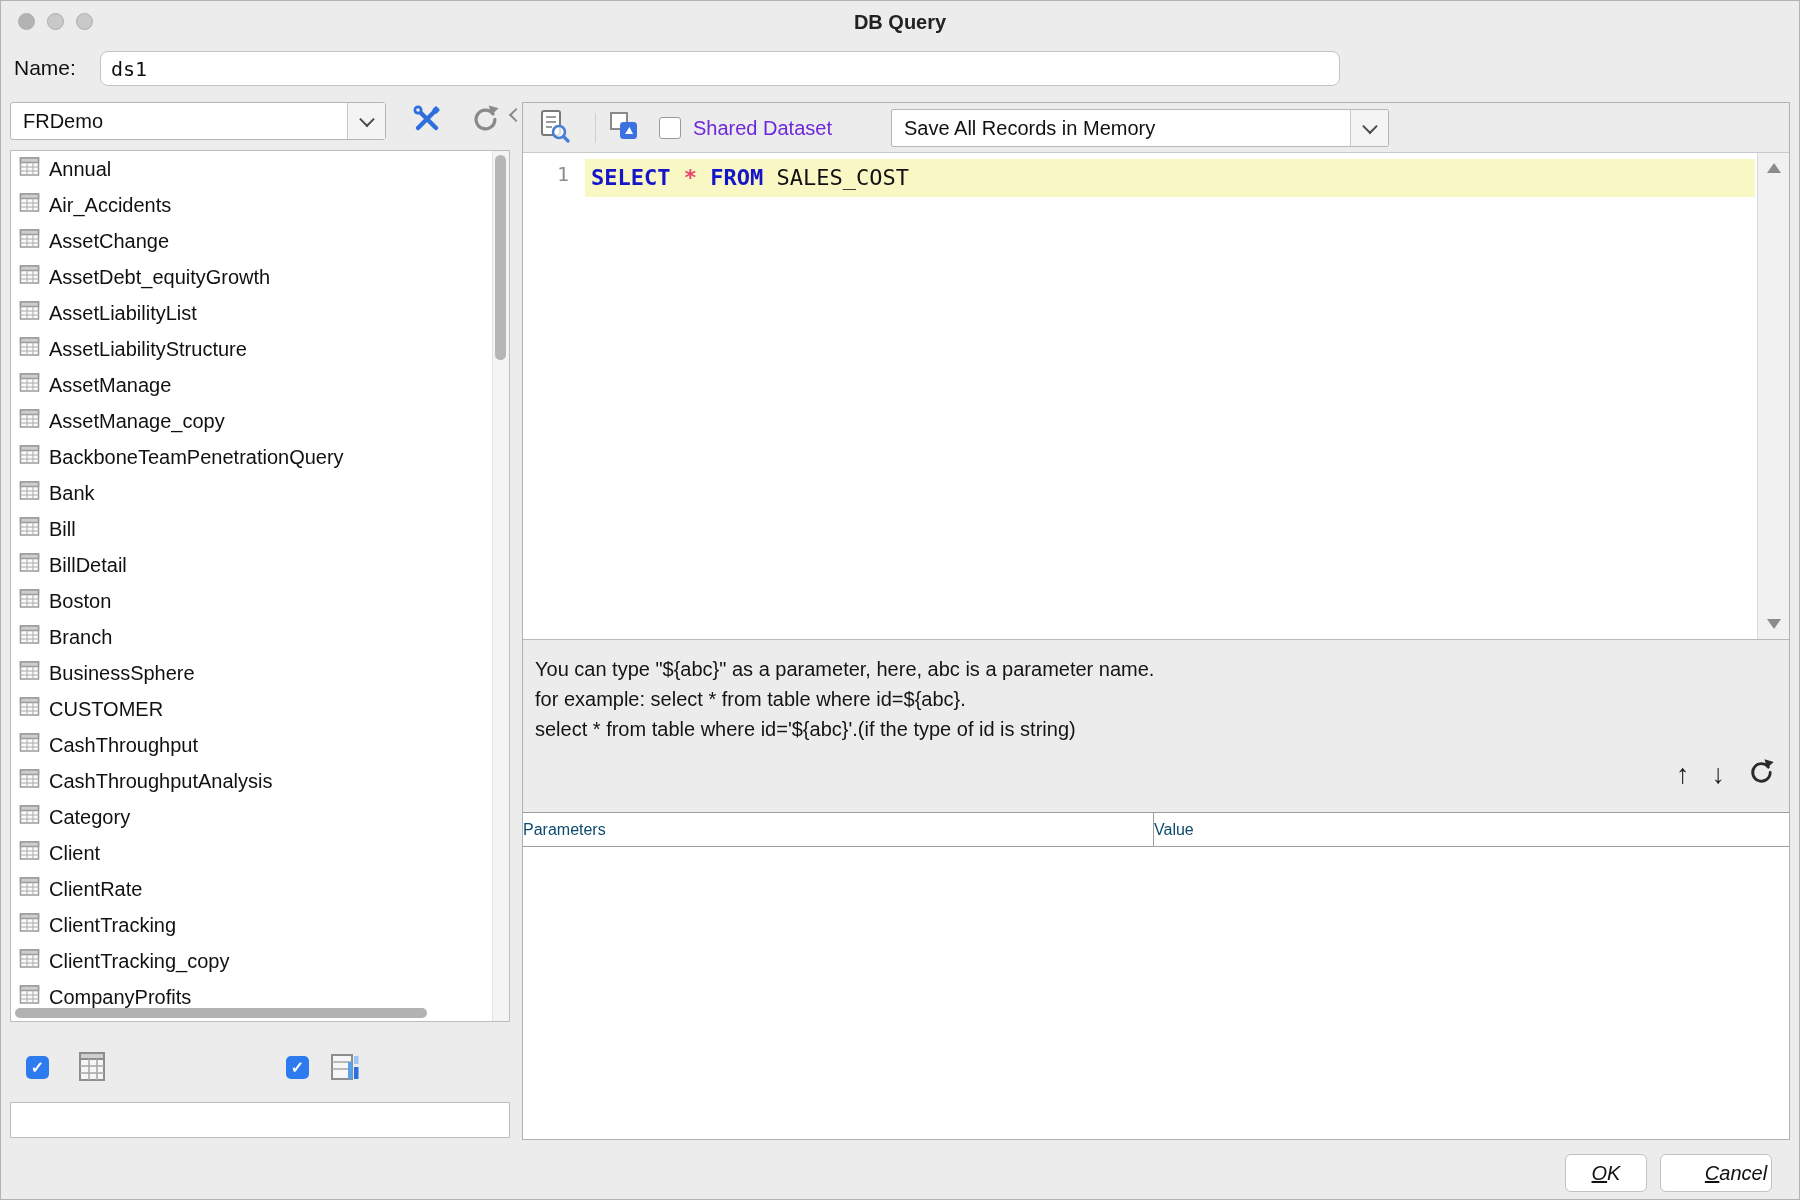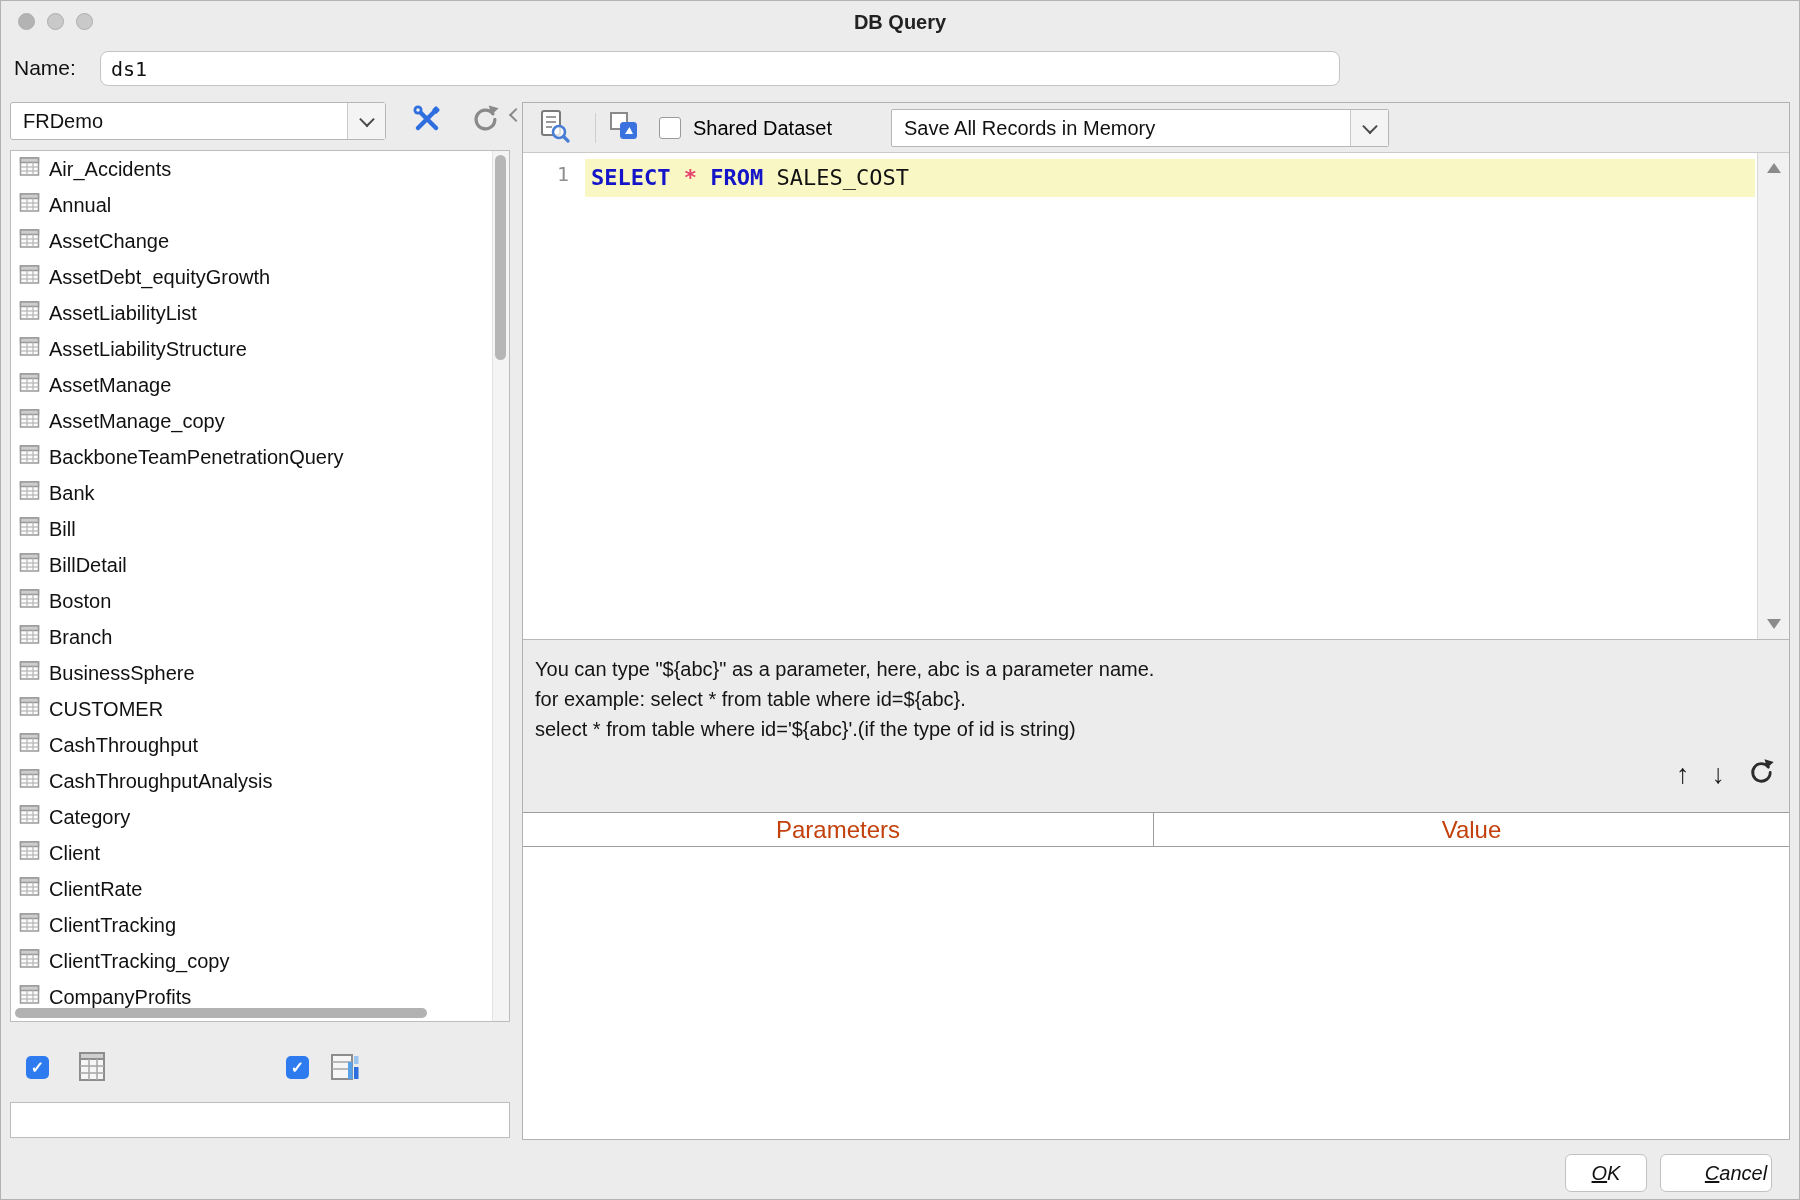--- a/index.html
+++ b/index.html
@@ -50,21 +50,21 @@
   .filter-input { position:absolute; left:10px; top:1102px; width:500px; height:36px; background:#fff; border:1px solid #bdbdbd; font-size:19px; padding:0 8px; outline:none; }
 
   
   .right-panel { position:absolute; left:522px; top:102px; width:1268px; height:1038px; border:1px solid #b2b2b2; background:#fff; }
   .rp-toolbar { position:absolute; left:0; top:0; right:0; height:50px; background:#ececec; border-bottom:1px solid #c9c9c9; }
   .rp-btn { position:absolute; top:7px; width:38px; height:36px; display:flex; align-items:center; justify-content:center; }
   .rp-btn.preview { left:12px; }
   .rp-btn.dataset { left:82px; }
   .rp-sep { position:absolute; left:72px; top:10px; width:1px; height:30px; background:#cfcfcf; }
   .shared-cb { position:absolute; left:136px; top:14px; width:22px; height:22px; background:#fff; border:1.5px solid #9a9a9a; border-radius:3px; }
-  .shared-label { position:absolute; left:170px; top:0; height:50px; line-height:50px; font-size:20px; color:#000000; }
+  .shared-label { position:absolute; left:170px; top:0; height:50px; line-height:50px; font-size:20px; color:#6d28d9; }
   .storage-select { position:absolute; left:368px; top:6px; width:498px; height:38px; background:#fff; border:1px solid #b6b6b6; border-radius:2px; }
   .storage-select .sel-text { position:absolute; left:12px; top:0; height:36px; line-height:36px; font-size:20px; color:#111; }
 
   
   .editor { position:absolute; left:0; top:50px; right:0; height:487px; background:#fff; border-bottom:1px solid #b9b9b9; cursor:text; }
   .gutter { position:absolute; left:0; top:0; width:62px; height:100%; background:#fff; }
   .line-no { position:absolute; top:9px; right:16px; font-size:20px; color:#8f8f8f; font-family:"DejaVu Sans Mono", monospace; }
   .line-highlight { position:absolute; left:62px; top:6px; right:34px; height:38px; background:#f9f7c4; }
   .sql-line { position:absolute; left:6px; top:0; height:38px; line-height:38px; font-family:"DejaVu Sans Mono", monospace; font-size:22px; white-space:pre; color:#111; }
   .sql-line .kw { color:#1414c8; font-weight:bold; }
@@ -75,21 +75,21 @@
   .e-arrow.down { bottom:0; }
   .tri-up { width:0; height:0; border-left:7px solid transparent; border-right:7px solid transparent; border-bottom:10px solid #8b8b8b; }
   .tri-down { width:0; height:0; border-left:7px solid transparent; border-right:7px solid transparent; border-top:10px solid #8b8b8b; }
 
   
   .rp-info { position:absolute; left:0; top:537px; right:0; height:172px; background:#ececec; }
   .help-text { position:absolute; left:12px; top:14px; font-size:20px; line-height:30px; color:#141414; }
   .param-actions { position:absolute; right:14px; top:118px; display:flex; gap:22px; align-items:center; }
   .arrow-glyph { font-size:27px; font-weight:bold; color:#1d1d1d; line-height:28px; }
   .param-header { position:absolute; left:0; top:709px; right:0; height:35px; background:#fff; border-top:1px solid #9e9e9e; border-bottom:1px solid #9e9e9e; display:flex; }
-  .ph-cell { height:33px; line-height:33px; text-align:center; font-size:24px; color:#c2410c; }
+  .ph-cell { height:33px; line-height:33px; font-size:16px; color:#0c4a6e; }
   .ph-cell.params { width:631px; border-right:1px solid #9e9e9e; }
   .ph-cell.value { flex:1; }
   .param-body { position:absolute; left:0; top:744px; right:0; bottom:0; background:#fff; }
 
   
   .btn { position:absolute; top:1154px; height:38px; background:#fff; border:1px solid #c2c2c2; border-radius:6px; font-family:"Liberation Sans", sans-serif; font-size:20px; color:#111; cursor:default;font-style:italic; }
   .btn span { display:block; text-align:center; line-height:36px; }
   .btn span::first-letter { text-decoration:underline; }
   .btn.ok { left:1565px; width:82px; }
   .btn.cancel { left:1660px; width:112px;padding-left:40px; }
@@ -149,35 +149,35 @@
     <span>
       <svg width="21" height="21" viewBox="0 0 21 21">
         <rect x="1.5" y="2" width="18" height="17" fill="#fbfbfb" stroke="#9a9a9a" stroke-width="1.5"></rect>
         <rect x="1.5" y="2" width="18" height="4.5" fill="#cdcdcd" stroke="#9a9a9a" stroke-width="1.5"></rect>
         <line x1="8" y1="6.5" x2="8" y2="19" stroke="#b5b5b5" stroke-width="1.2"></line>
         <line x1="14" y1="6.5" x2="14" y2="19" stroke="#b5b5b5" stroke-width="1.2"></line>
         <line x1="1.5" y1="11" x2="19.5" y2="11" stroke="#b5b5b5" stroke-width="1.2"></line>
         <line x1="1.5" y1="15" x2="19.5" y2="15" stroke="#b5b5b5" stroke-width="1.2"></line>
       </svg>
     </span>
+    <span>Annual</span>
+  </div>
+
+  <div class="table-item">
+    <span>
+      <svg width="21" height="21" viewBox="0 0 21 21">
+        <rect x="1.5" y="2" width="18" height="17" fill="#fbfbfb" stroke="#9a9a9a" stroke-width="1.5"></rect>
+        <rect x="1.5" y="2" width="18" height="4.5" fill="#cdcdcd" stroke="#9a9a9a" stroke-width="1.5"></rect>
+        <line x1="8" y1="6.5" x2="8" y2="19" stroke="#b5b5b5" stroke-width="1.2"></line>
+        <line x1="14" y1="6.5" x2="14" y2="19" stroke="#b5b5b5" stroke-width="1.2"></line>
+        <line x1="1.5" y1="11" x2="19.5" y2="11" stroke="#b5b5b5" stroke-width="1.2"></line>
+        <line x1="1.5" y1="15" x2="19.5" y2="15" stroke="#b5b5b5" stroke-width="1.2"></line>
+      </svg>
+    </span>
     <span>Air_Accidents</span>
-  </div>
-
-  <div class="table-item">
-    <span>
-      <svg width="21" height="21" viewBox="0 0 21 21">
-        <rect x="1.5" y="2" width="18" height="17" fill="#fbfbfb" stroke="#9a9a9a" stroke-width="1.5"></rect>
-        <rect x="1.5" y="2" width="18" height="4.5" fill="#cdcdcd" stroke="#9a9a9a" stroke-width="1.5"></rect>
-        <line x1="8" y1="6.5" x2="8" y2="19" stroke="#b5b5b5" stroke-width="1.2"></line>
-        <line x1="14" y1="6.5" x2="14" y2="19" stroke="#b5b5b5" stroke-width="1.2"></line>
-        <line x1="1.5" y1="11" x2="19.5" y2="11" stroke="#b5b5b5" stroke-width="1.2"></line>
-        <line x1="1.5" y1="15" x2="19.5" y2="15" stroke="#b5b5b5" stroke-width="1.2"></line>
-      </svg>
-    </span>
-    <span>Annual</span>
   </div>
 
   <div class="table-item">
     <span>
       <svg width="21" height="21" viewBox="0 0 21 21">
         <rect x="1.5" y="2" width="18" height="17" fill="#fbfbfb" stroke="#9a9a9a" stroke-width="1.5"></rect>
         <rect x="1.5" y="2" width="18" height="4.5" fill="#cdcdcd" stroke="#9a9a9a" stroke-width="1.5"></rect>
         <line x1="8" y1="6.5" x2="8" y2="19" stroke="#b5b5b5" stroke-width="1.2"></line>
         <line x1="14" y1="6.5" x2="14" y2="19" stroke="#b5b5b5" stroke-width="1.2"></line>
         <line x1="1.5" y1="11" x2="19.5" y2="11" stroke="#b5b5b5" stroke-width="1.2"></line>

